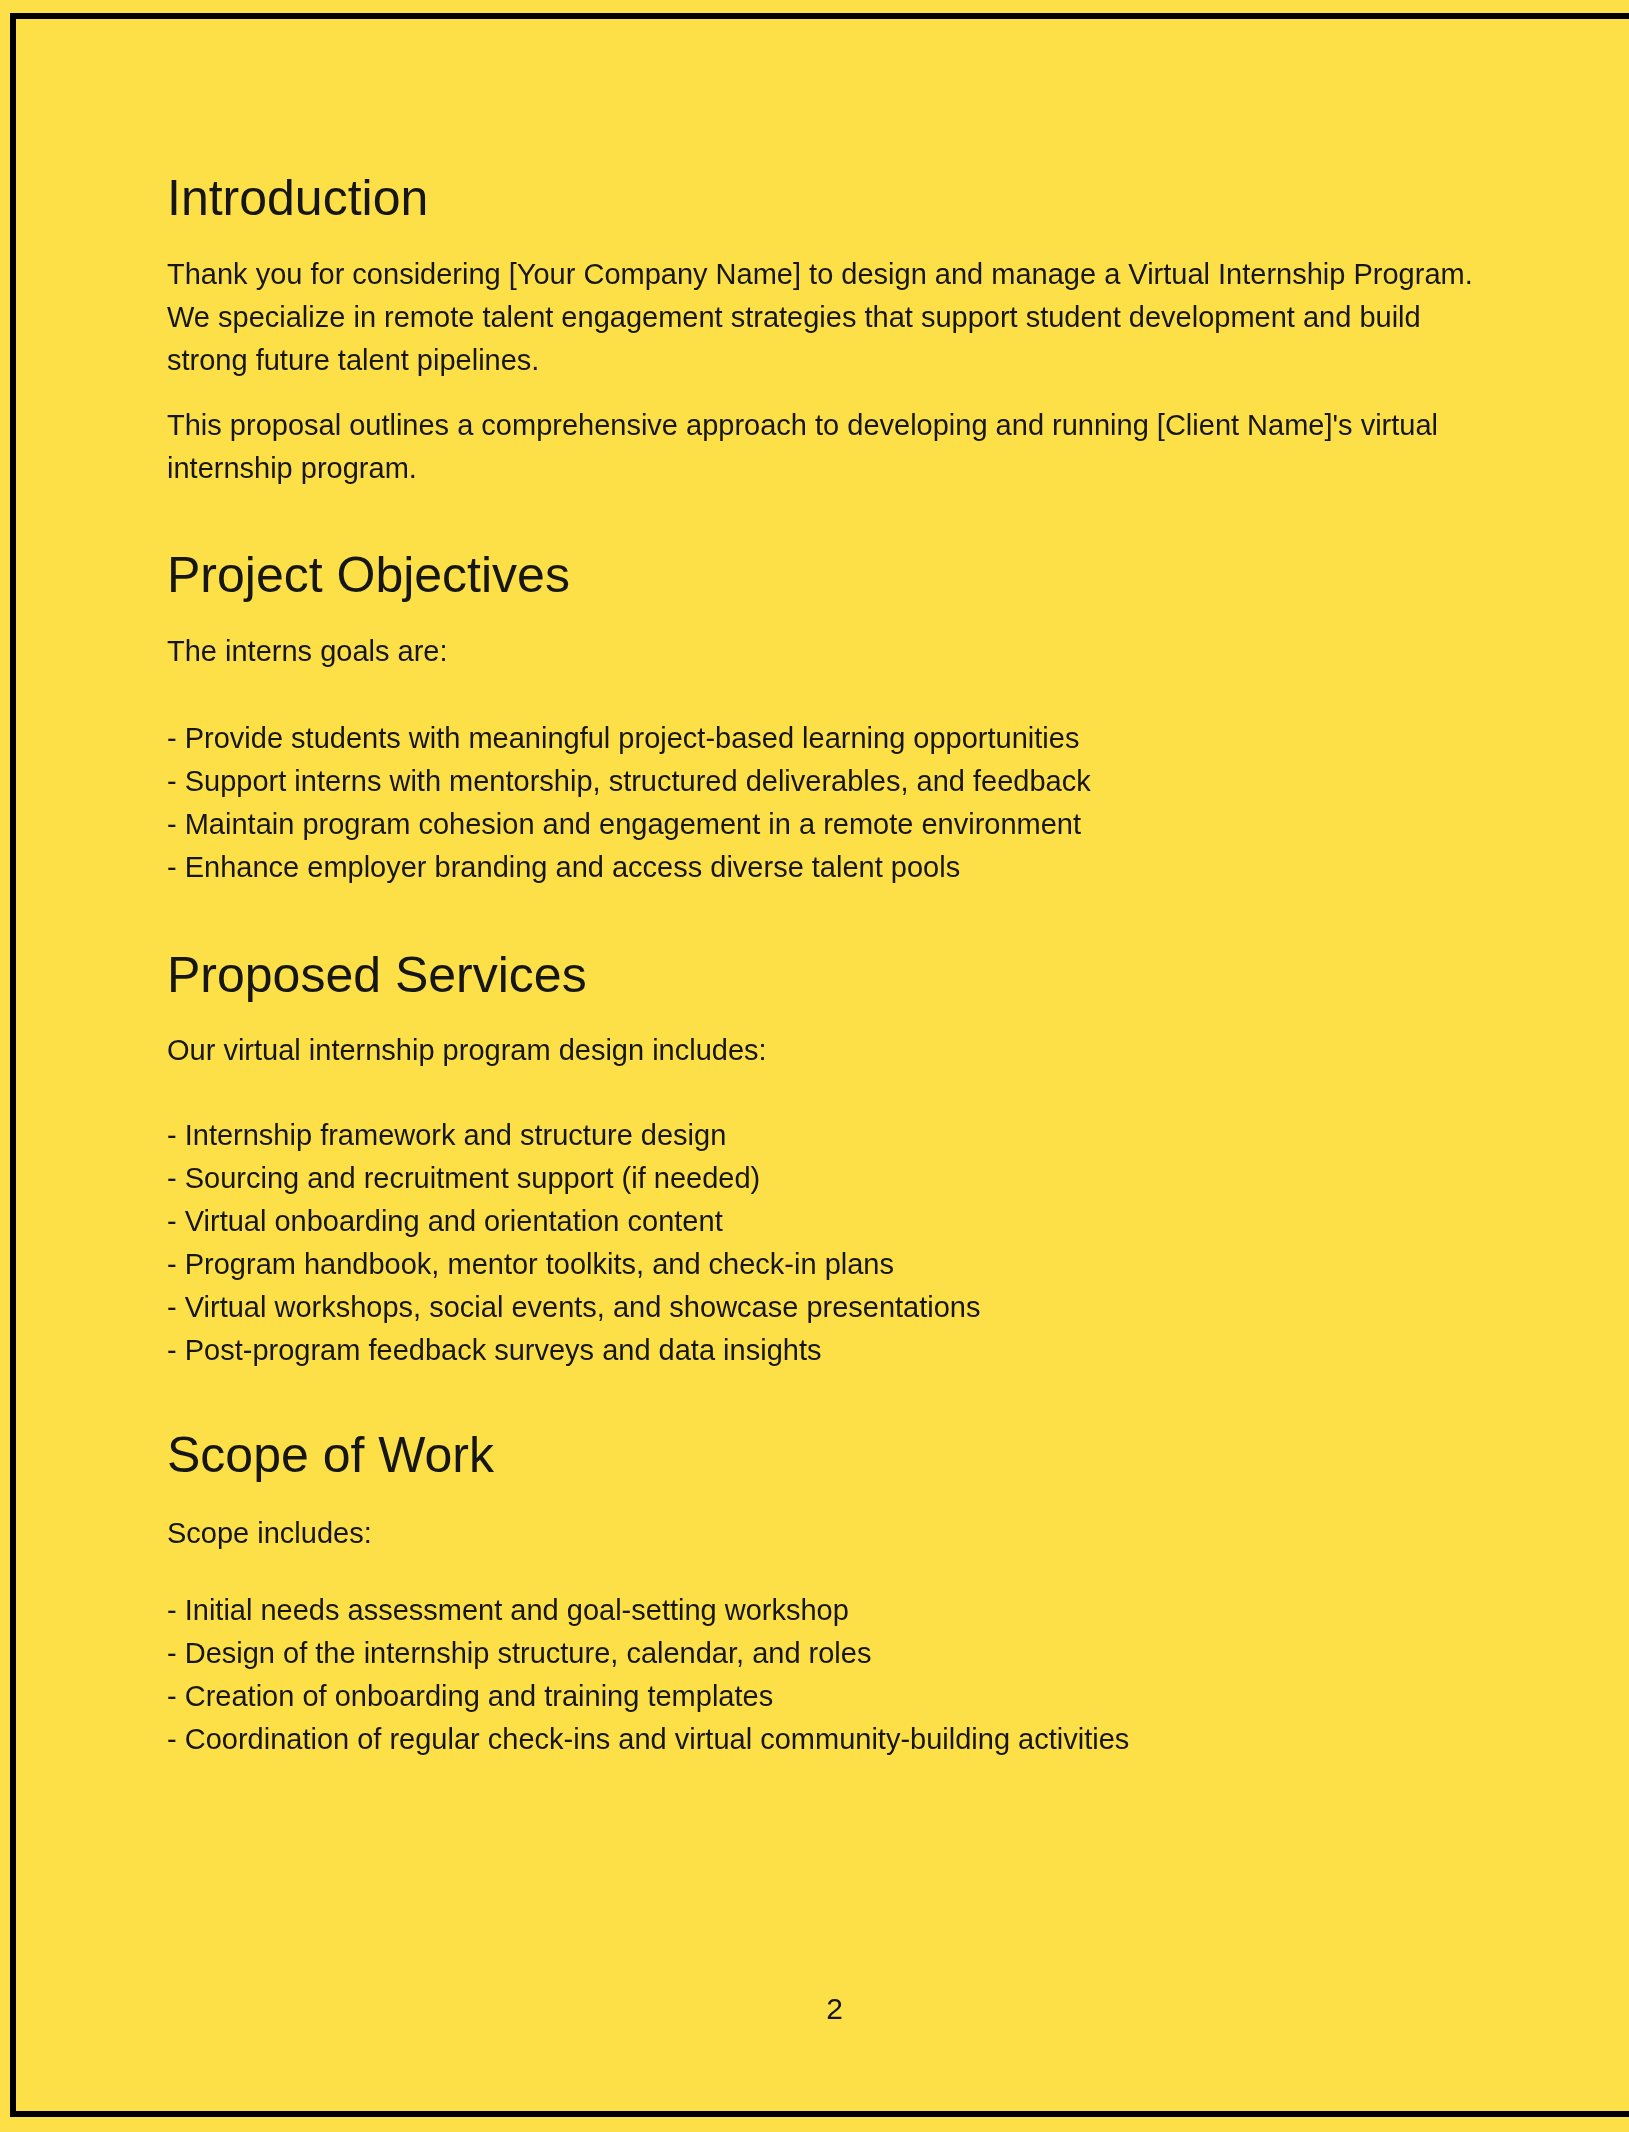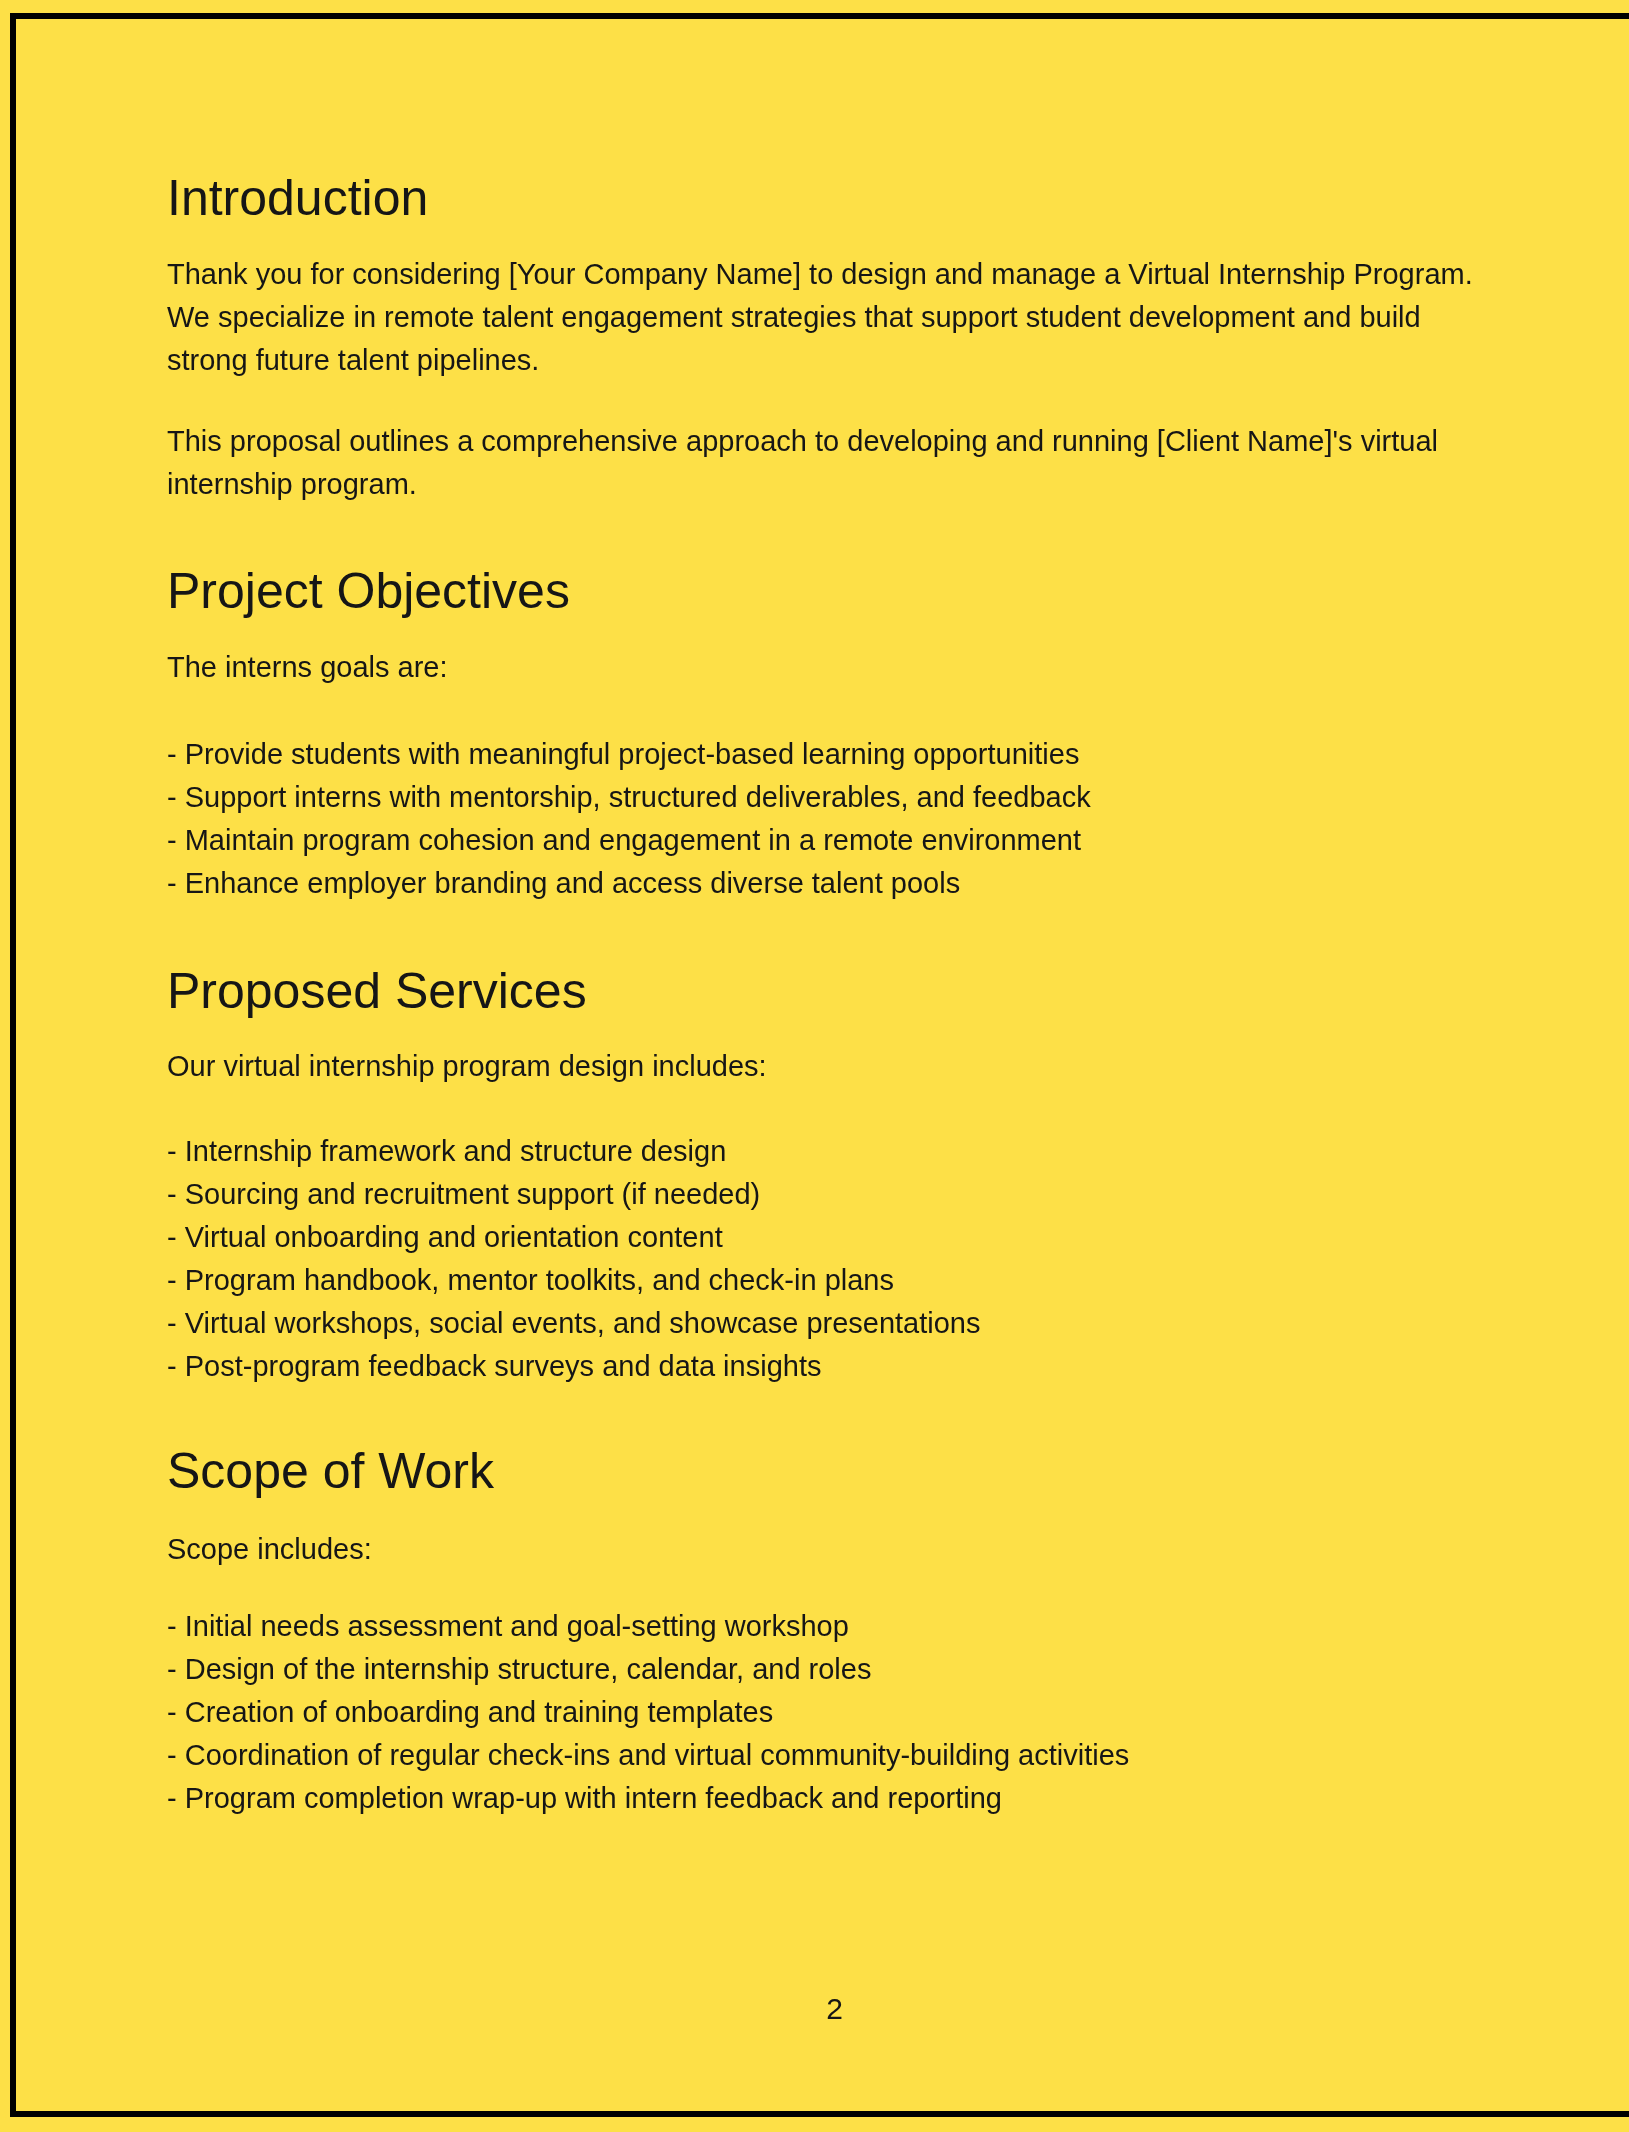--- a/index.html
+++ b/index.html
@@ -54,21 +54,21 @@
     padding: 0;
   }
   .bullet-list li {
     font-size: 29px;
     line-height: 43px;
     font-weight: 400;
     color: #161616;
   }
   
   .m-p1   { margin-top: 25px; }
-  .m-p2   { margin-top: 38px; }
+  .m-p2   { margin-top: 22px; }
   .m-h2   { margin-top: 55px; }
   .m-goals{ margin-top: 25px; }
   .m-ul1  { margin-top: 44px; }
   .m-h3   { margin-top: 56px; }
   .m-serv { margin-top: 24px; }
   .m-ul2  { margin-top: 42px; }
   .m-h4   { margin-top: 53px; }
   .m-scope{ margin-top: 27px; }
   .m-ul3  { margin-top: 34px; }
   .page-number {
@@ -117,19 +117,18 @@
       <li>- Post-program feedback surveys and data insights</li>
     </ul>
 
     <h1 class="section-heading m-h4">Scope of Work</h1>
     <p class="para m-scope">Scope includes:</p>
     <ul class="bullet-list m-ul3">
       <li>- Initial needs assessment and goal-setting workshop</li>
       <li>- Design of the internship structure, calendar, and roles</li>
       <li>- Creation of onboarding and training templates</li>
       <li>- Coordination of regular check-ins and virtual community-building activities</li>
-      <li>- Program completion wrap-up with intern feedback and reporting</li>
     </ul>
 
   </div>
 
   <div class="page-number">2</div>
 </div>
 
 </body></html>

